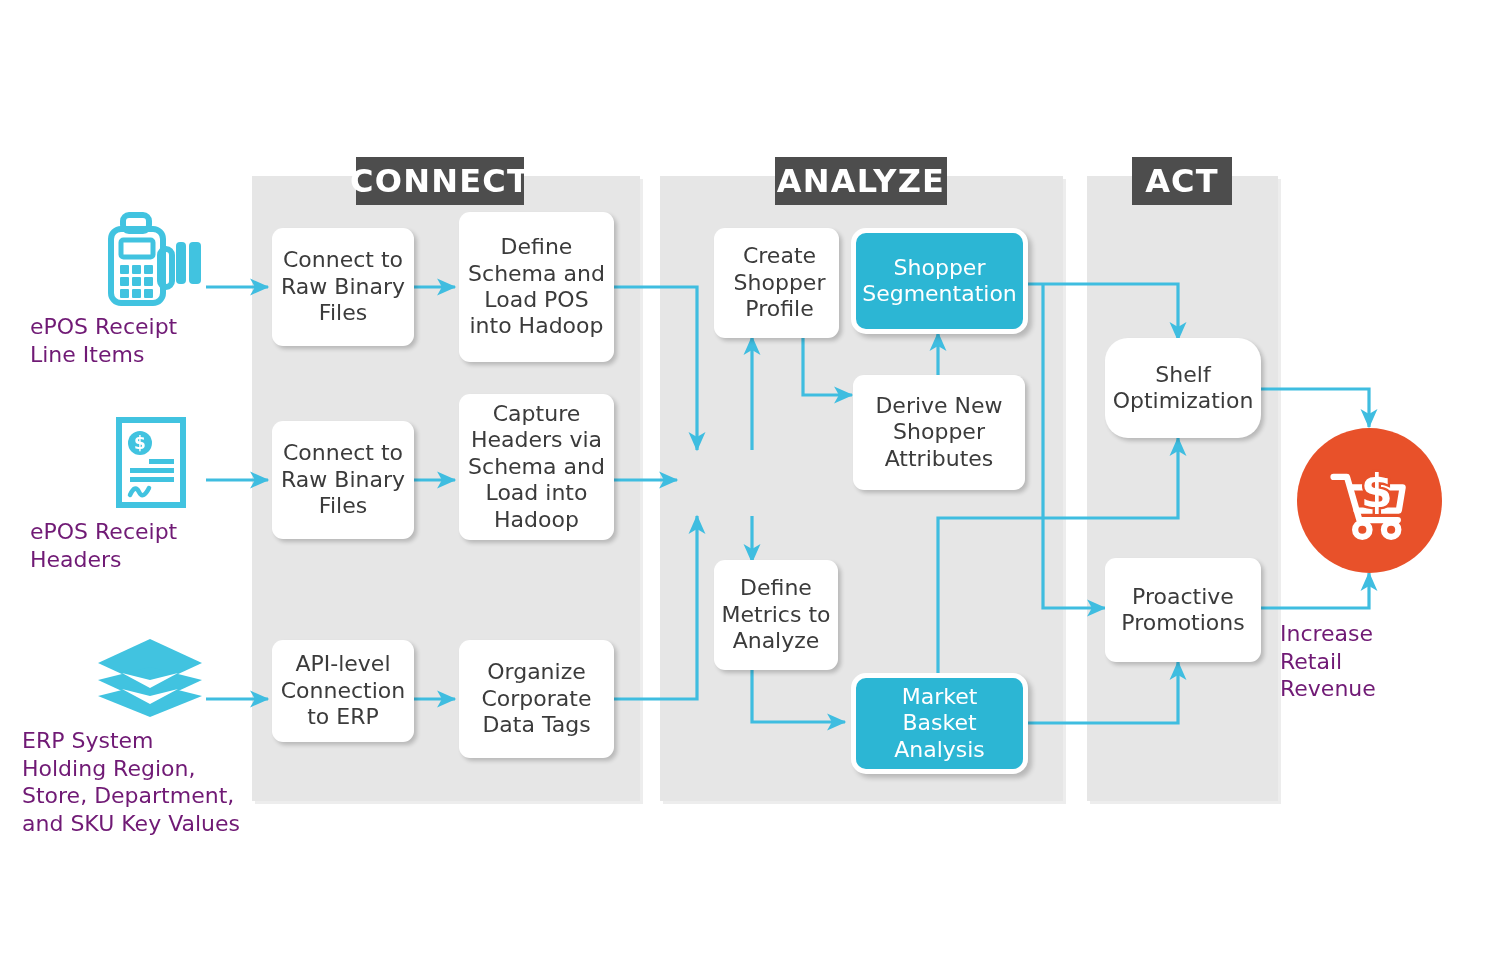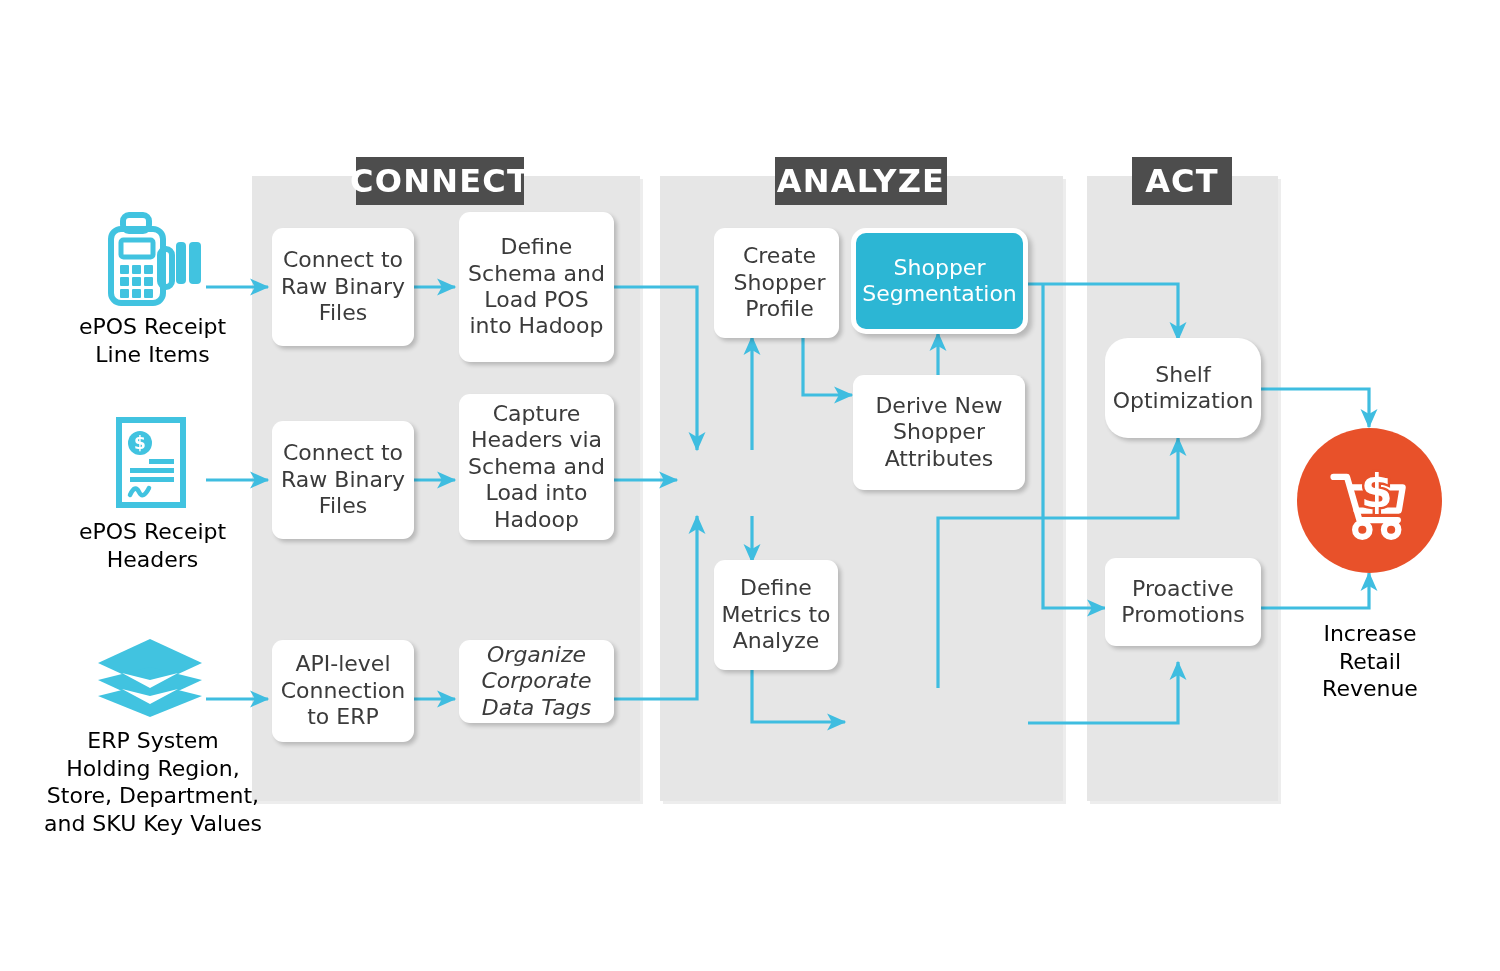--- a/index.html
+++ b/index.html
@@ -32,21 +32,21 @@
   }
   .box.accent{
     background:#2cb6d4;color:#ffffff;
     border:5px solid #ffffff;
     border-radius:15px;
     box-shadow:4px 4px 5px rgba(0,0,0,0.20);
   }
 
   
   .src-label{
-    position:absolute;text-align:center;color:#000000;
+    position:absolute;text-align:left;color:#701a75;
     font-size:22px;line-height:1.25;
   }
   .icon-wrap{position:absolute;}
 
   
   .circle{
     position:absolute;border-radius:50%;
     display:flex;align-items:center;justify-content:center;
   }
 
@@ -190,44 +190,46 @@
 Files</div>
   <div class="box" style="left:459px;top:394px;width:155px;height:146px;white-space:pre-line;">Capture
 Headers via
 Schema and
 Load into
 Hadoop</div>
 
   <div class="box" style="left:272px;top:640px;width:142px;height:102px;white-space:pre-line;">API-level
 Connection
 to ERP</div>
-  <div class="box" style="left:459px;top:640px;width:155px;height:83px;white-space:pre-line;font-style:italic;">Organize
+  <div class="box" style="left:459px;top:640px;width:155px;height:118px;white-space:pre-line;">Organize
 Corporate
 Data Tags</div>
 
   <div class="box" style="left:714px;top:228px;width:125px;height:110px;white-space:pre-line;padding-left:12px;">Create
 Shopper
 Profile</div>
 
   <div class="box accent" style="left:851px;top:228px;width:177px;height:106px;white-space:pre-line;">Shopper
 Segmentation</div>
 
 
   <div class="box" style="left:853px;top:375px;width:172px;height:115px;white-space:pre-line;">Derive New
 Shopper
 Attributes</div>
 
   <div class="box" style="left:714px;top:560px;width:124px;height:110px;white-space:pre-line;">Define
 Metrics to
 Analyze</div>
 
+  <div class="box accent" style="left:851px;top:673px;width:177px;height:101px;white-space:pre-line;">Market Basket
+Analysis</div>
 
   <div class="box" style="left:1105px;top:338px;width:156px;height:100px;white-space:pre-line;border-radius:23px;">Shelf
 Optimization</div>
-  <div class="box" style="left:1105px;top:558px;width:156px;height:88px;white-space:pre-line;">Proactive
+  <div class="box" style="left:1105px;top:558px;width:156px;height:104px;white-space:pre-line;">Proactive
 Promotions</div>
 
   <div class="circle" style="left:1297px;top:428px;width:145px;height:145px;background:#e8512a;">
     <span style="display:block;">
       <svg viewBox="0 0 100 100" width="96" height="96">
         <g fill="none" stroke="#ffffff" stroke-width="6.5" stroke-linecap="round" stroke-linejoin="round">
           <polyline points="12,27 26,27 39,72 79,72"></polyline>
           <polyline points="30,38 84,38 80,62 36,62"></polyline>
           <circle cx="42" cy="82" r="7.5"></circle>
           <circle cx="72" cy="82" r="7.5"></circle>

